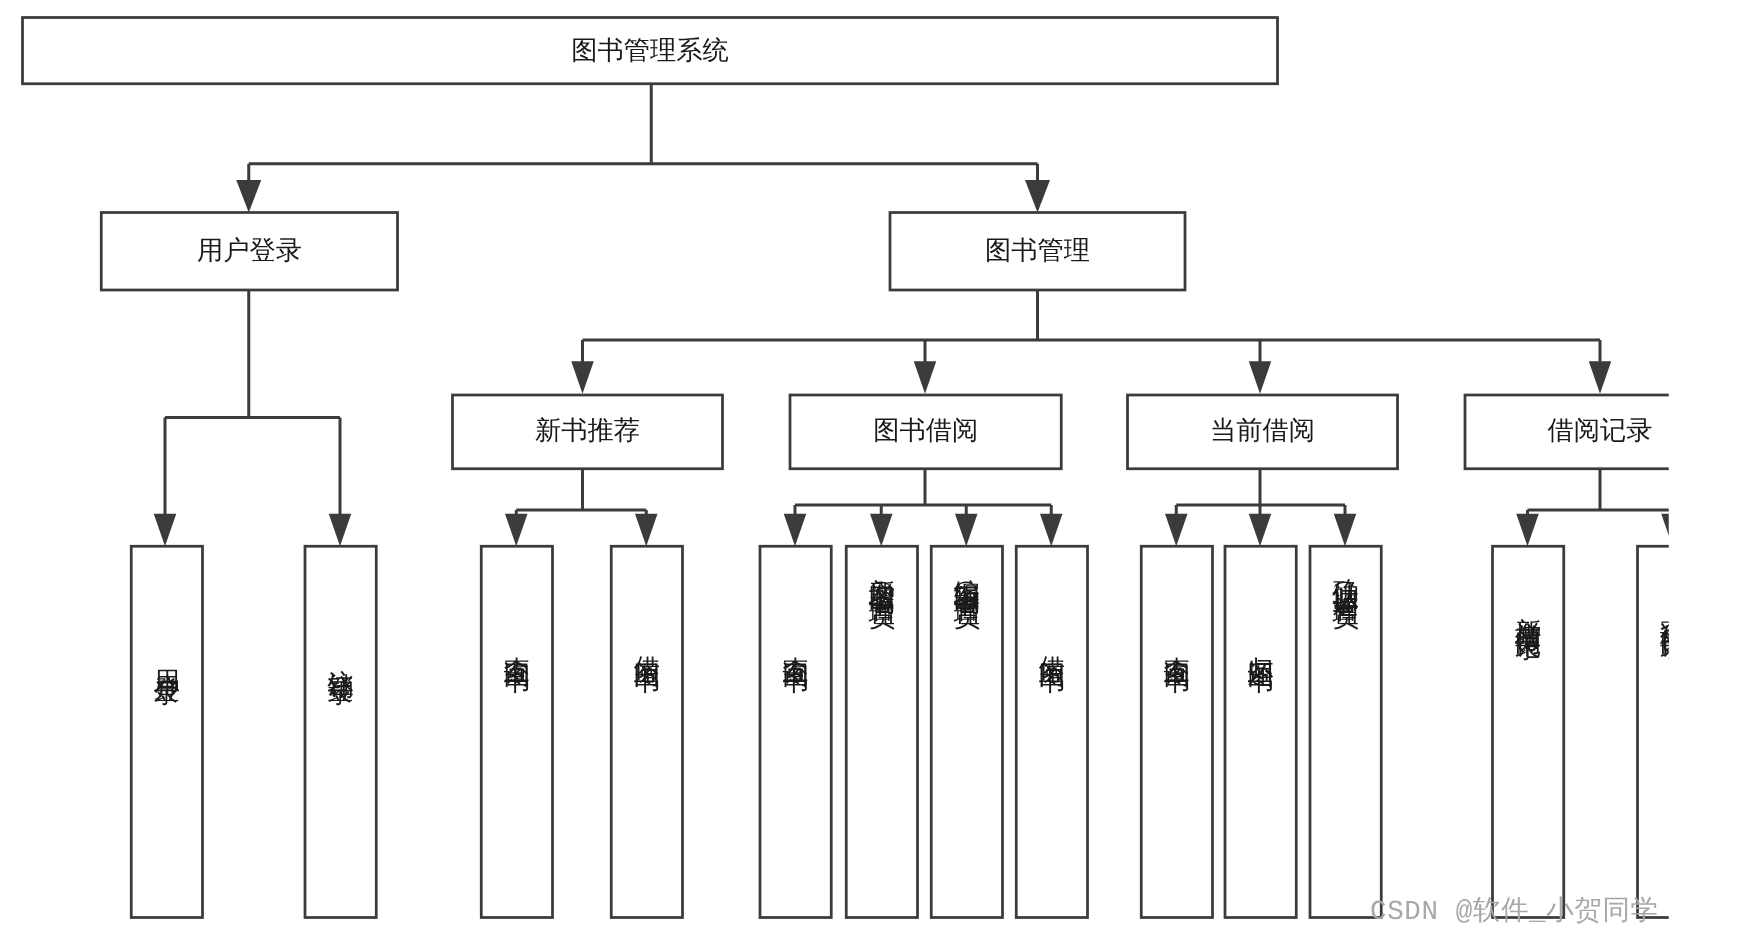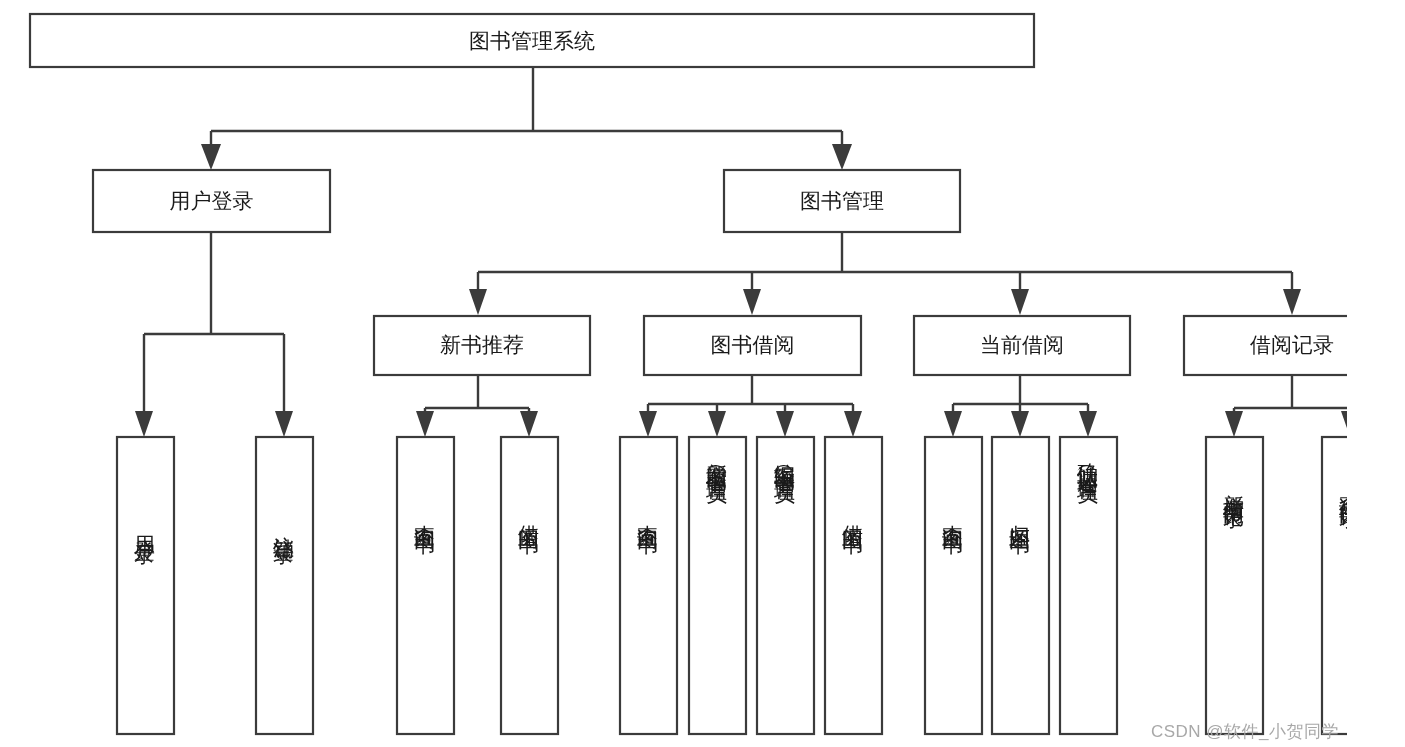--- a/index.html
+++ b/index.html
@@ -10,21 +10,20 @@
   }
   body {
     font-family: "Liberation Sans", "DejaVu Sans", sans-serif;
   }
   #diagram-root {
     position: relative;
     width: 1335px;
     height: 747px;
     background: #ffffff;
     overflow: hidden;
-    margin-left: 12px;
   }
   svg.diagram-svg {
     position: absolute;
     left: 0;
     top: 0;
     width: 1405px;
     height: 747px;
   }
   .node-box {
     fill: #ffffff;
@@ -54,22 +53,22 @@
     fill: #1a1a1a;
     writing-mode: vertical-rl;
     text-orientation: upright;
     letter-spacing: 3px;
     white-space: pre;
   }
   .watermark-text {
     position: absolute;
     right: 8px;
     bottom: 4px;
-    font-family: Liberation Sans, sans-serif;
-    font-size: 17px;
+    font-family: Liberation Mono, monospace;
+    font-size: 22px;
     color: #a8a8a8;
     letter-spacing: 0.5px;
     user-select: none;
     white-space: nowrap;
   }
 </style>
 </head>
 <body>
 
 <div id="diagram-root">

